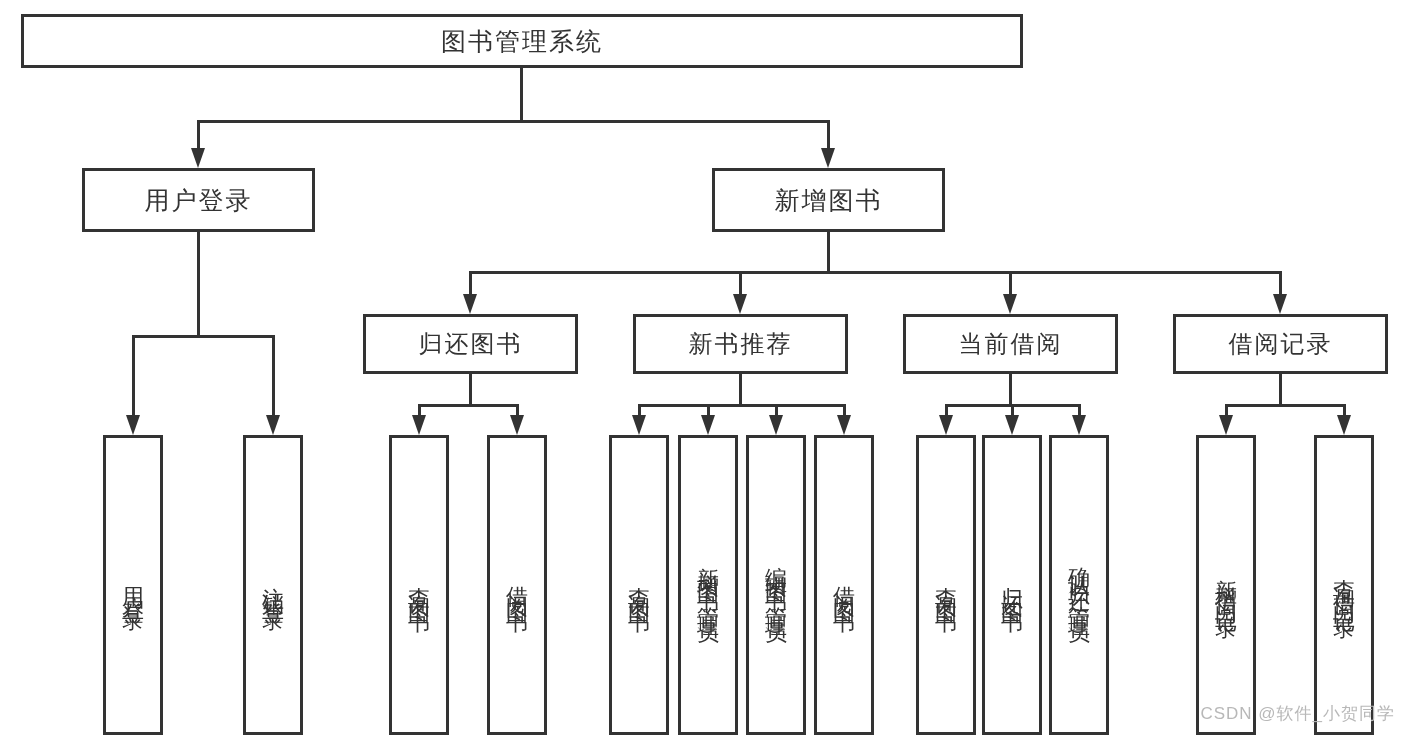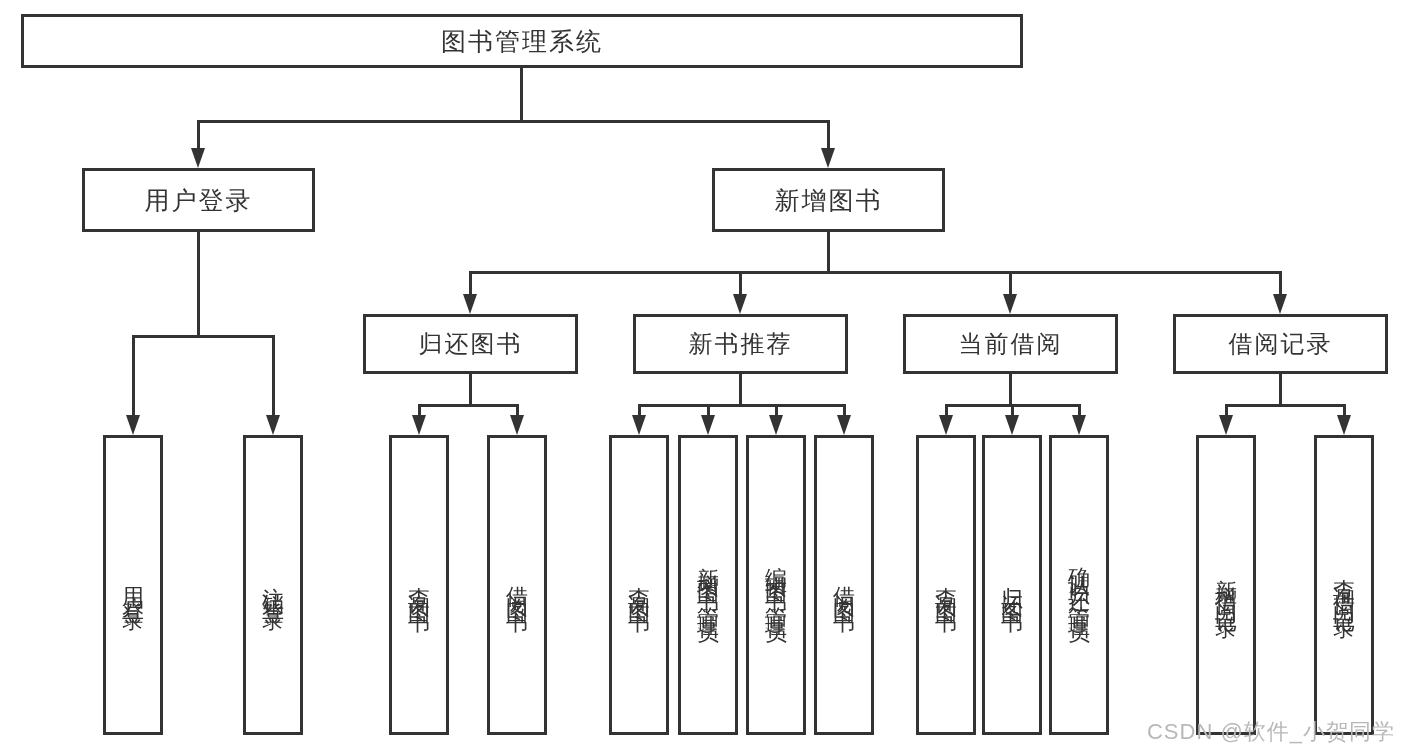--- a/index.html
+++ b/index.html
@@ -23,22 +23,22 @@
     line-height:1;
   }
   .hl{position:absolute;height:3px;background:var(--line);}
   .vl{position:absolute;width:3px;background:var(--line);}
   .arr{
     position:absolute;width:0;height:0;
     border-left:7px solid transparent;border-right:7px solid transparent;
     border-top:20px solid var(--line);
   }
   .watermark{
-    position:absolute;right:10px;bottom:0;z-index:10;
-    color:var(--watermark);font-size:22px;letter-spacing:1px;
+    position:absolute;right:10px;bottom:22px;z-index:10;
+    color:var(--watermark);font-size:17px;letter-spacing:1px;
   }
 </style>
 </head>
 <body>
 
 <div class="stage">
 
   <div class="box" style="left:21px;top:14px;width:1002px;height:54px;">
     <span>图书管理系统</span>
   </div>

